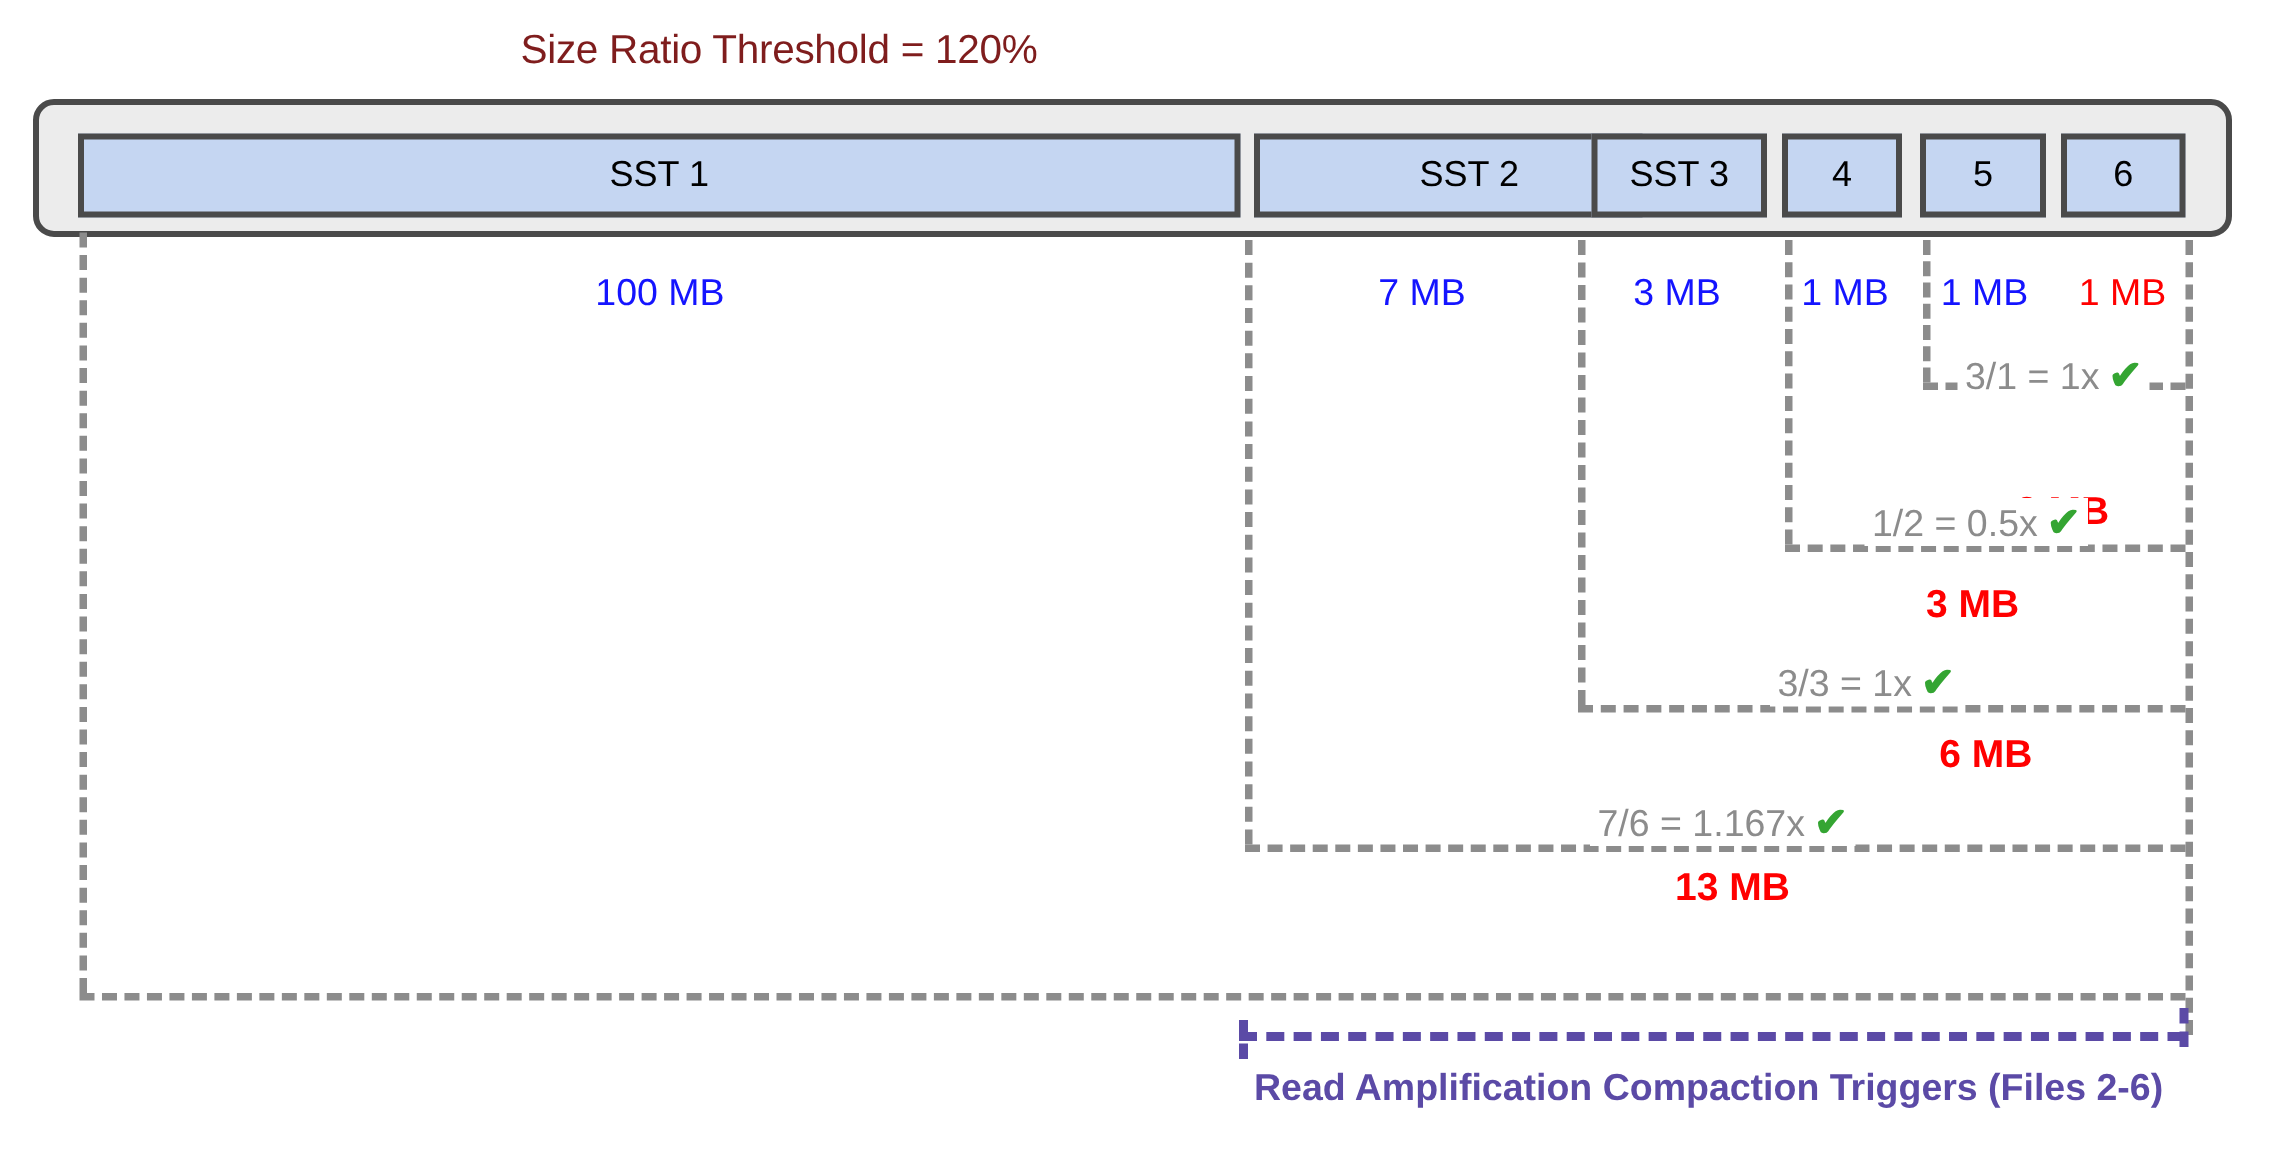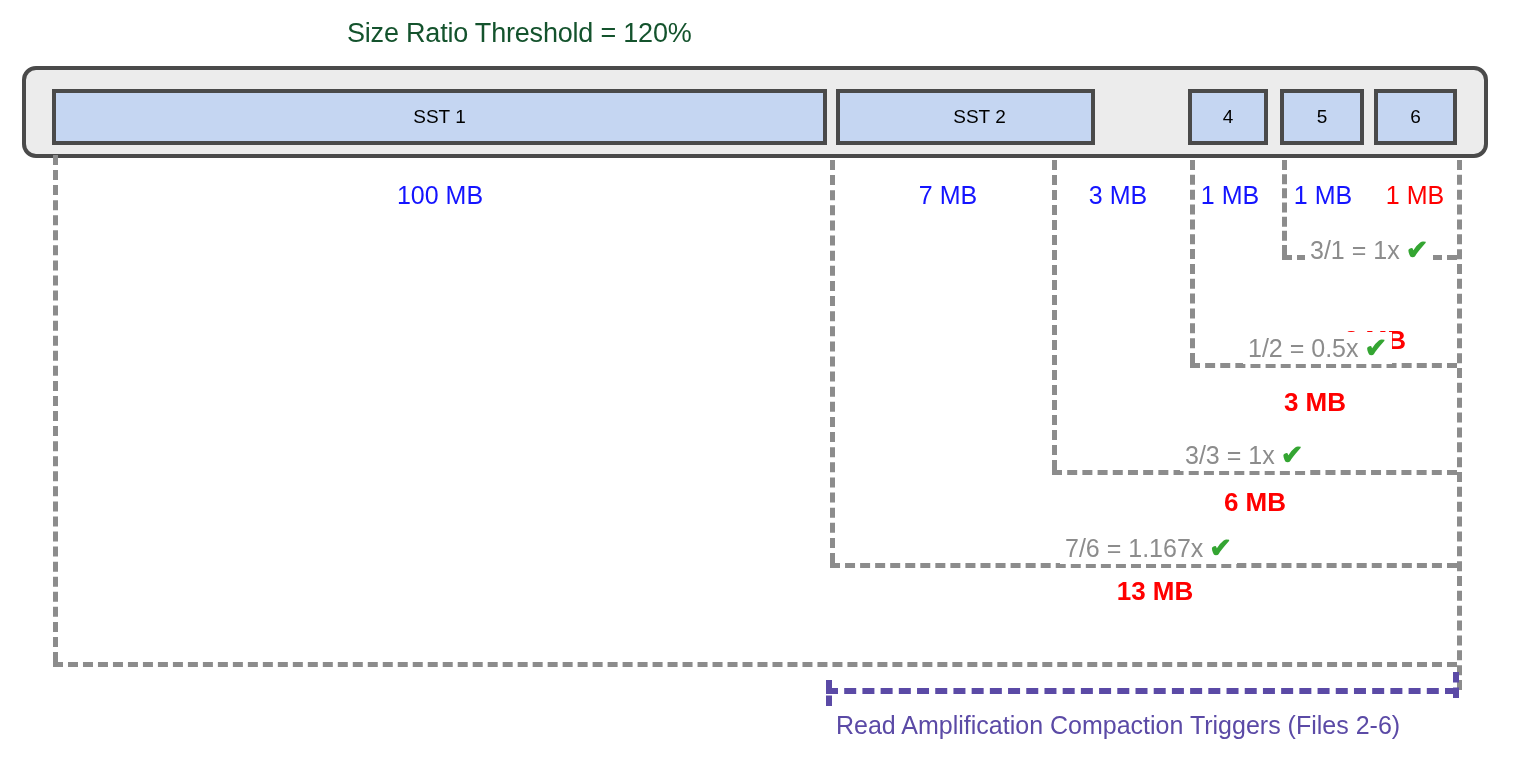--- a/index.html
+++ b/index.html
@@ -9,21 +9,21 @@
     font-family:"Liberation Sans", sans-serif;
     position:relative;
     overflow:hidden;
   }
   .canvas{position:absolute;left:0;top:0;width:1518px;height:774px;}
 
   
   .param{
     position:absolute;
     font-size:27px;
-    color:#14532d;
+    color:#7f1d1d;
     white-space:nowrap;
     letter-spacing:-0.2px;
   }
   #param-size-ratio{left:347px;top:18px;}
   #param-min-merge{left:793px;top:18px;}
 
   
   .level-container{
     position:absolute;
     left:22px;top:66px;
@@ -34,21 +34,21 @@
     border-radius:14px;
   }
 
   
   .sst-box{
     position:absolute;
     box-sizing:border-box;
     background:#c5d6f2;
     border:4px solid #4a4a4a;
     display:flex;align-items:center;justify-content:center;
-    font-size:19px;color:#000;
+    font-size:24px;color:#000;
     top:89px;height:56px;
   }
 
   
   .size-label{
     position:absolute;
     font-size:25px;
     white-space:nowrap;
     text-align:center;
     color:#1414ff;
@@ -101,39 +101,42 @@
     height:0;
   }
   .purple-vline{
     position:absolute;
     border-left:6px dashed #5b4aa6;
     width:0;
   }
   .purple-label{
     position:absolute;
     font-size:25px;
-    font-weight:normal;
+    font-weight:bold;
     color:#5b4aa6;
     white-space:nowrap;
   }
 </style>
 </head>
 <body>
 
 <div class="canvas">
 
   <div class="param" id="param-size-ratio">Size Ratio Threshold = 120%</div>
 
   <div class="level-container"></div>
 
   <div class="sst-box" style="left:52px;width:775px;">
     <span>SST 1</span>
   </div>
   <div class="sst-box" style="left:836px;width:259px;padding-left:28px;">
     <span>SST 2</span>
+  </div>
+  <div class="sst-box" style="left:1061px;width:117px;">
+    <span>SST 3</span>
   </div>
   <div class="sst-box" style="left:1188px;width:80px;">
     <span>4</span>
   </div>
   <div class="sst-box" style="left:1280px;width:84px;">
     <span>5</span>
   </div>
   <div class="sst-box" style="left:1374px;width:83px;">
     <span>6</span>
   </div>
@@ -158,21 +161,21 @@
   <div class="ratio" style="left:1243px;top:332px;">
     <span>1/2 = 0.5x</span><span class="mark ok">✔</span>
   </div>
   <div class="merged" style="left:1215px;top:387px;width:200px;">3 MB</div>
 
   <div class="vline" style="left:1052px;top:160px;height:310px;"></div>
   <div class="hline" style="left:1052px;top:470px;width:405px;"></div>
   <div class="ratio" style="left:1180px;top:439px;">
     <span>3/3 = 1x</span><span class="mark ok">✔</span>
   </div>
-  <div class="merged" style="left:1155px;top:487px;width:200px;">6 MB</div>
+  <div class="merged" style="left:1155px;top:487px;width:200px;text-align:right;">6 MB</div>
 
   <div class="vline" style="left:830px;top:160px;height:403px;"></div>
   <div class="hline" style="left:830px;top:563px;width:627px;"></div>
   <div class="ratio" style="left:1060px;top:532px;">
     <span>7/6 = 1.167x</span><span class="mark ok">✔</span>
   </div>
   <div class="merged" style="left:1055px;top:576px;width:200px;">13 MB</div>
 
   <div class="vline" style="left:53px;top:155px;height:507px;"></div>
   <div class="hline" style="left:53px;top:662px;width:1404px;"></div>

